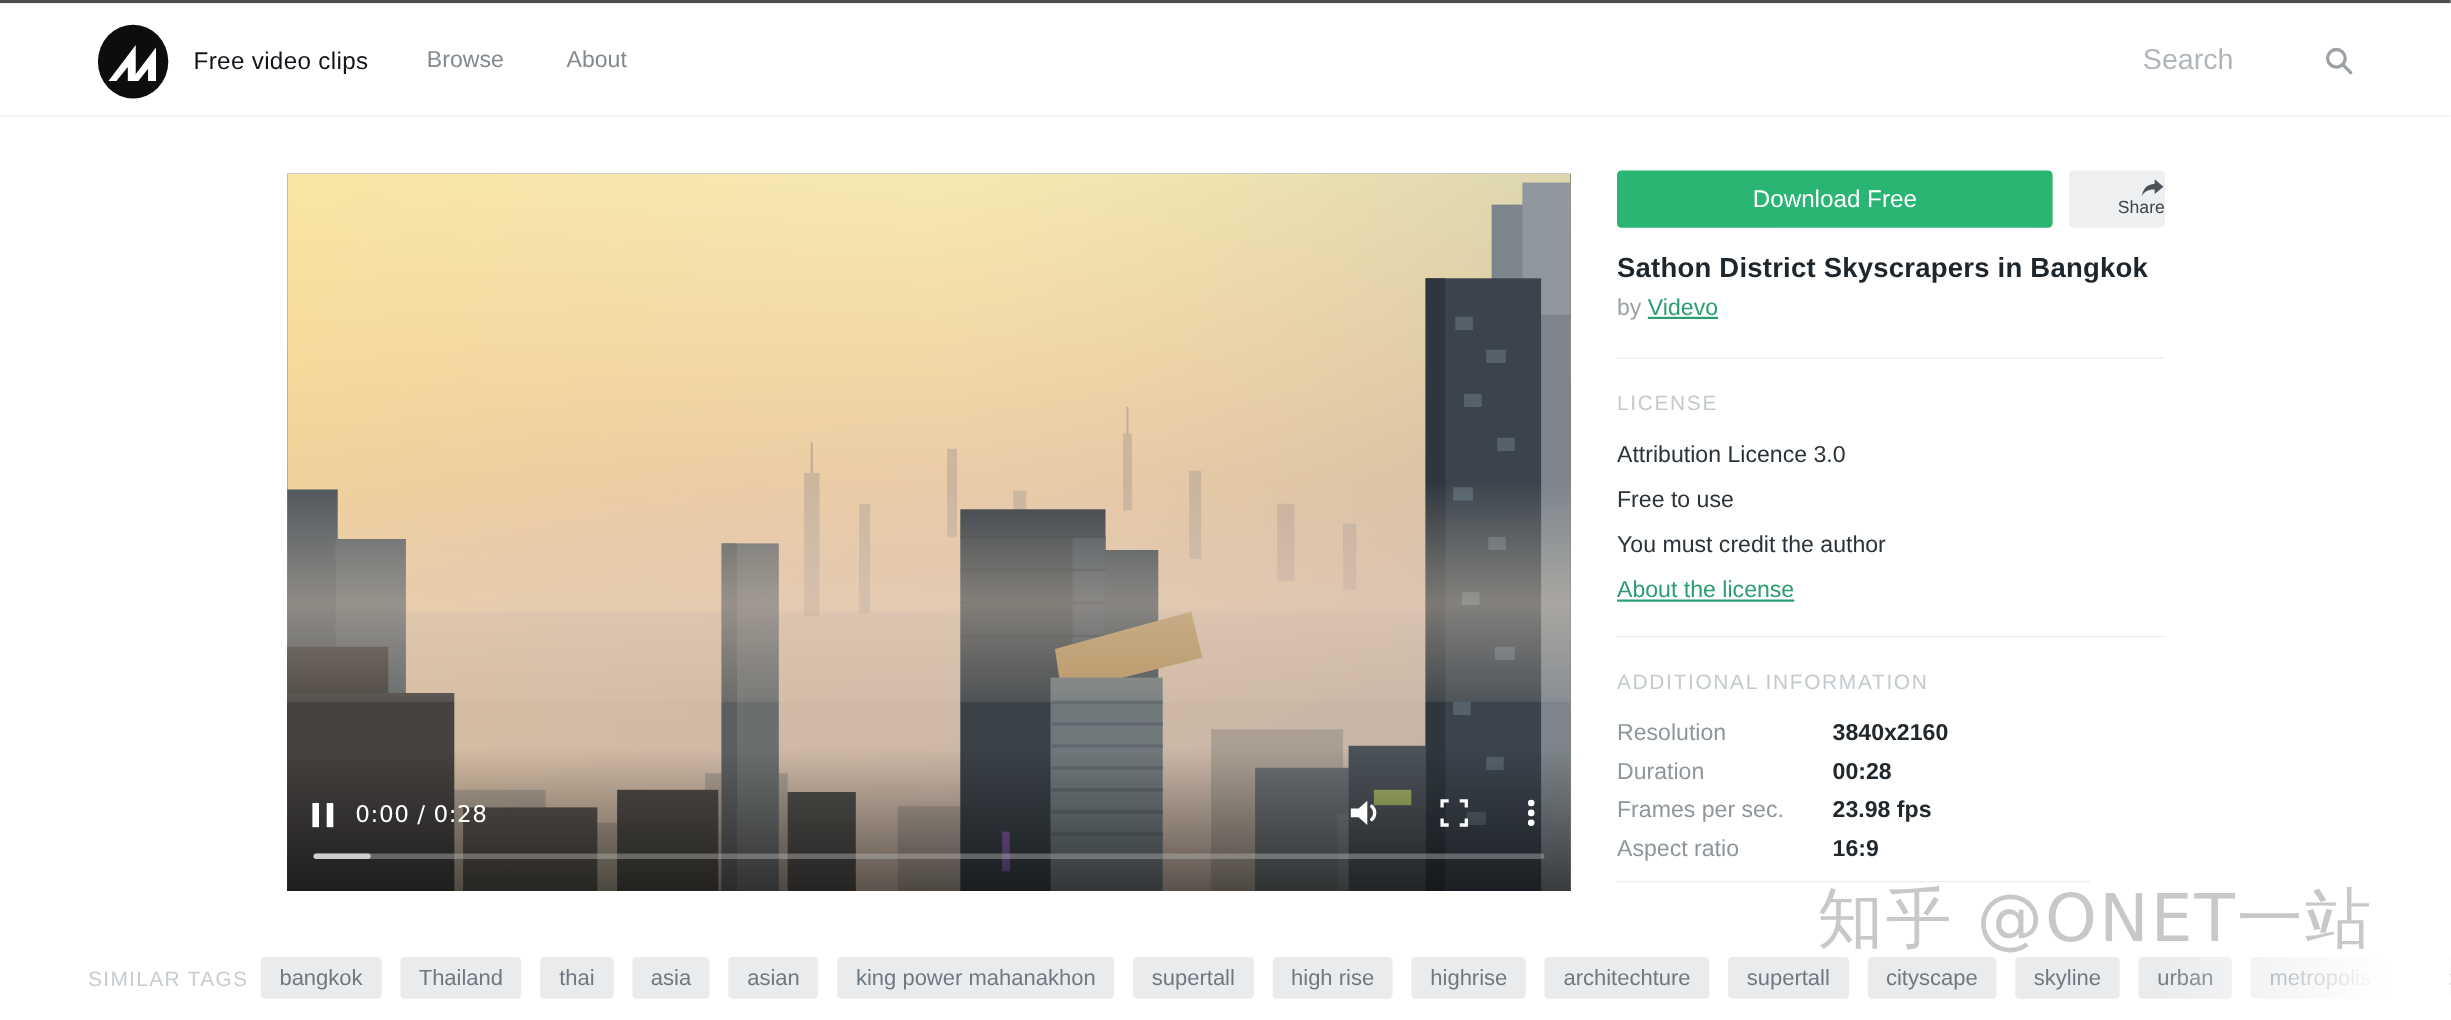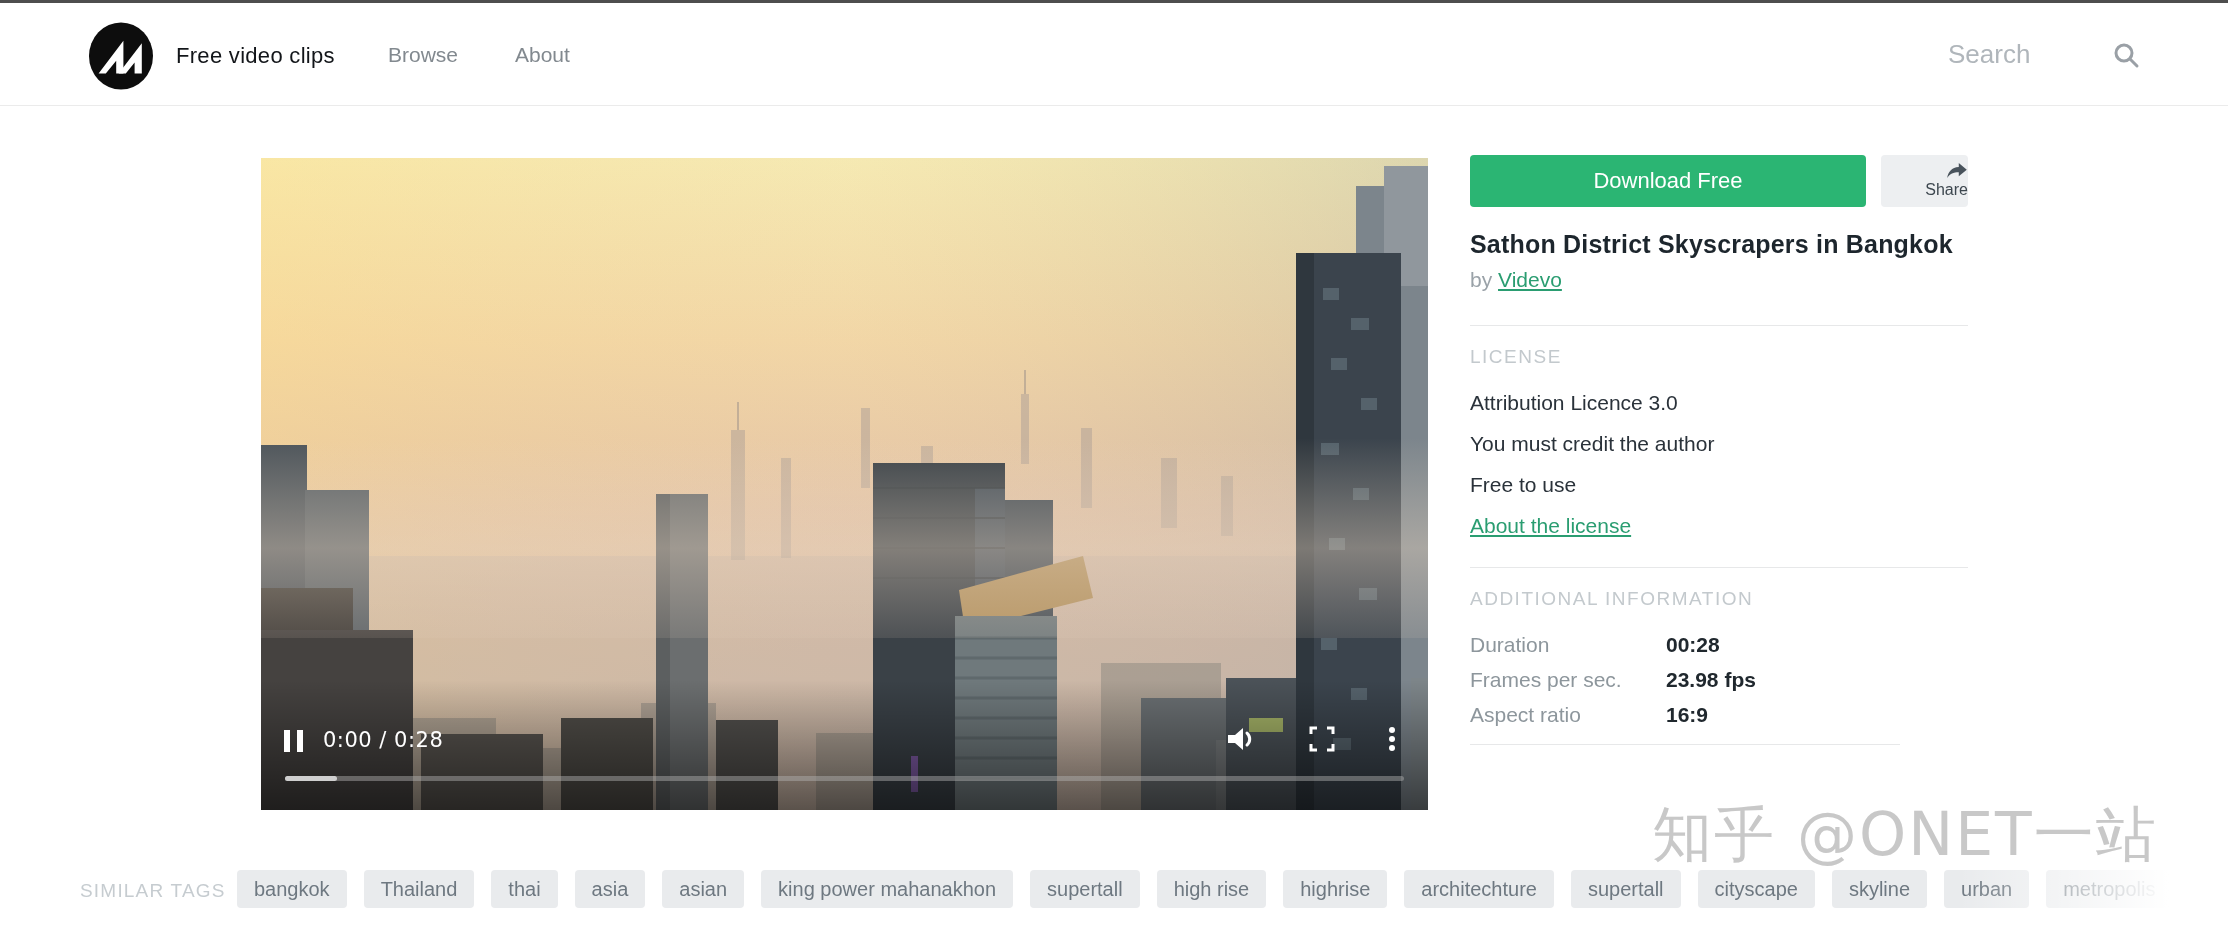--- a/index.html
+++ b/index.html
@@ -44,21 +44,21 @@
   .share-btn svg { width:22px; height:16px; }
   .share-label { font-size:16px; color:#3d474f; }
   .video-title { margin-top:23px; font-size:25px; font-weight:bold; color:#1d262d; letter-spacing:.2px; }
   .byline { margin-top:9px; font-size:21px; }
   .by-prefix { color:#9aa2a8; }
   .author-link { color:#2a9d71; text-decoration:underline; cursor:pointer; }
   .divider { border:none; border-top:1px solid #e7e8e9; margin:0; }
   .div1 { margin-top:33px; }
   .div2 { margin-top:29px; }
   .div3 { margin-top:12px; width:430px; }
-  .section-heading { margin-top:20px; font-size:19px; color:#c3c9cd; letter-spacing:1.5px; font-weight:500; }
+  .section-heading { margin-top:31px; font-size:19px; color:#c3c9cd; letter-spacing:1.5px; font-weight:500; }
   .license-lines { margin-top:23px; }
   .license-line { font-size:21px; color:#2a323a; margin-bottom:17px; }
   .about-link { display:inline-block; font-size:21px; color:#2a9d71; text-decoration:underline; cursor:pointer; }
   .info-table { margin-top:17px; }
   .info-row { display:flex; height:35px; align-items:center; }
   .info-label { width:196px; font-size:21px; color:#8d969c; }
   .info-value { font-size:21px; font-weight:bold; color:#20282e; }
 
   
   .tags-row { position:absolute; left:0; top:860px; width:2228px; height:60px; }
@@ -260,29 +260,33 @@
   <div class="byline">
     <span class="by-prefix">by</span>
     <span class="author-link">Videvo</span>
   </div>
 
   <hr class="divider div1">
 
   <div class="section-heading">LICENSE</div>
   <div class="license-lines">
     <div class="license-line">Attribution Licence 3.0</div>
+    <div class="license-line">Free to use</div>
     <div class="license-line">You must credit the author</div>
-    <div class="license-line">Free to use</div>
     <span class="about-link">About the license</span>
   </div>
 
   <hr class="divider div2">
 
   <div class="section-heading">ADDITIONAL INFORMATION</div>
   <div class="info-table">
+    <div class="info-row">
+      <span class="info-label">Resolution</span>
+      <span class="info-value">3840x2160</span>
+    </div>
     <div class="info-row">
       <span class="info-label">Duration</span>
       <span class="info-value">00:28</span>
     </div>
     <div class="info-row">
       <span class="info-label">Frames per sec.</span>
       <span class="info-value">23.98 fps</span>
     </div>
     <div class="info-row">
       <span class="info-label">Aspect ratio</span>

